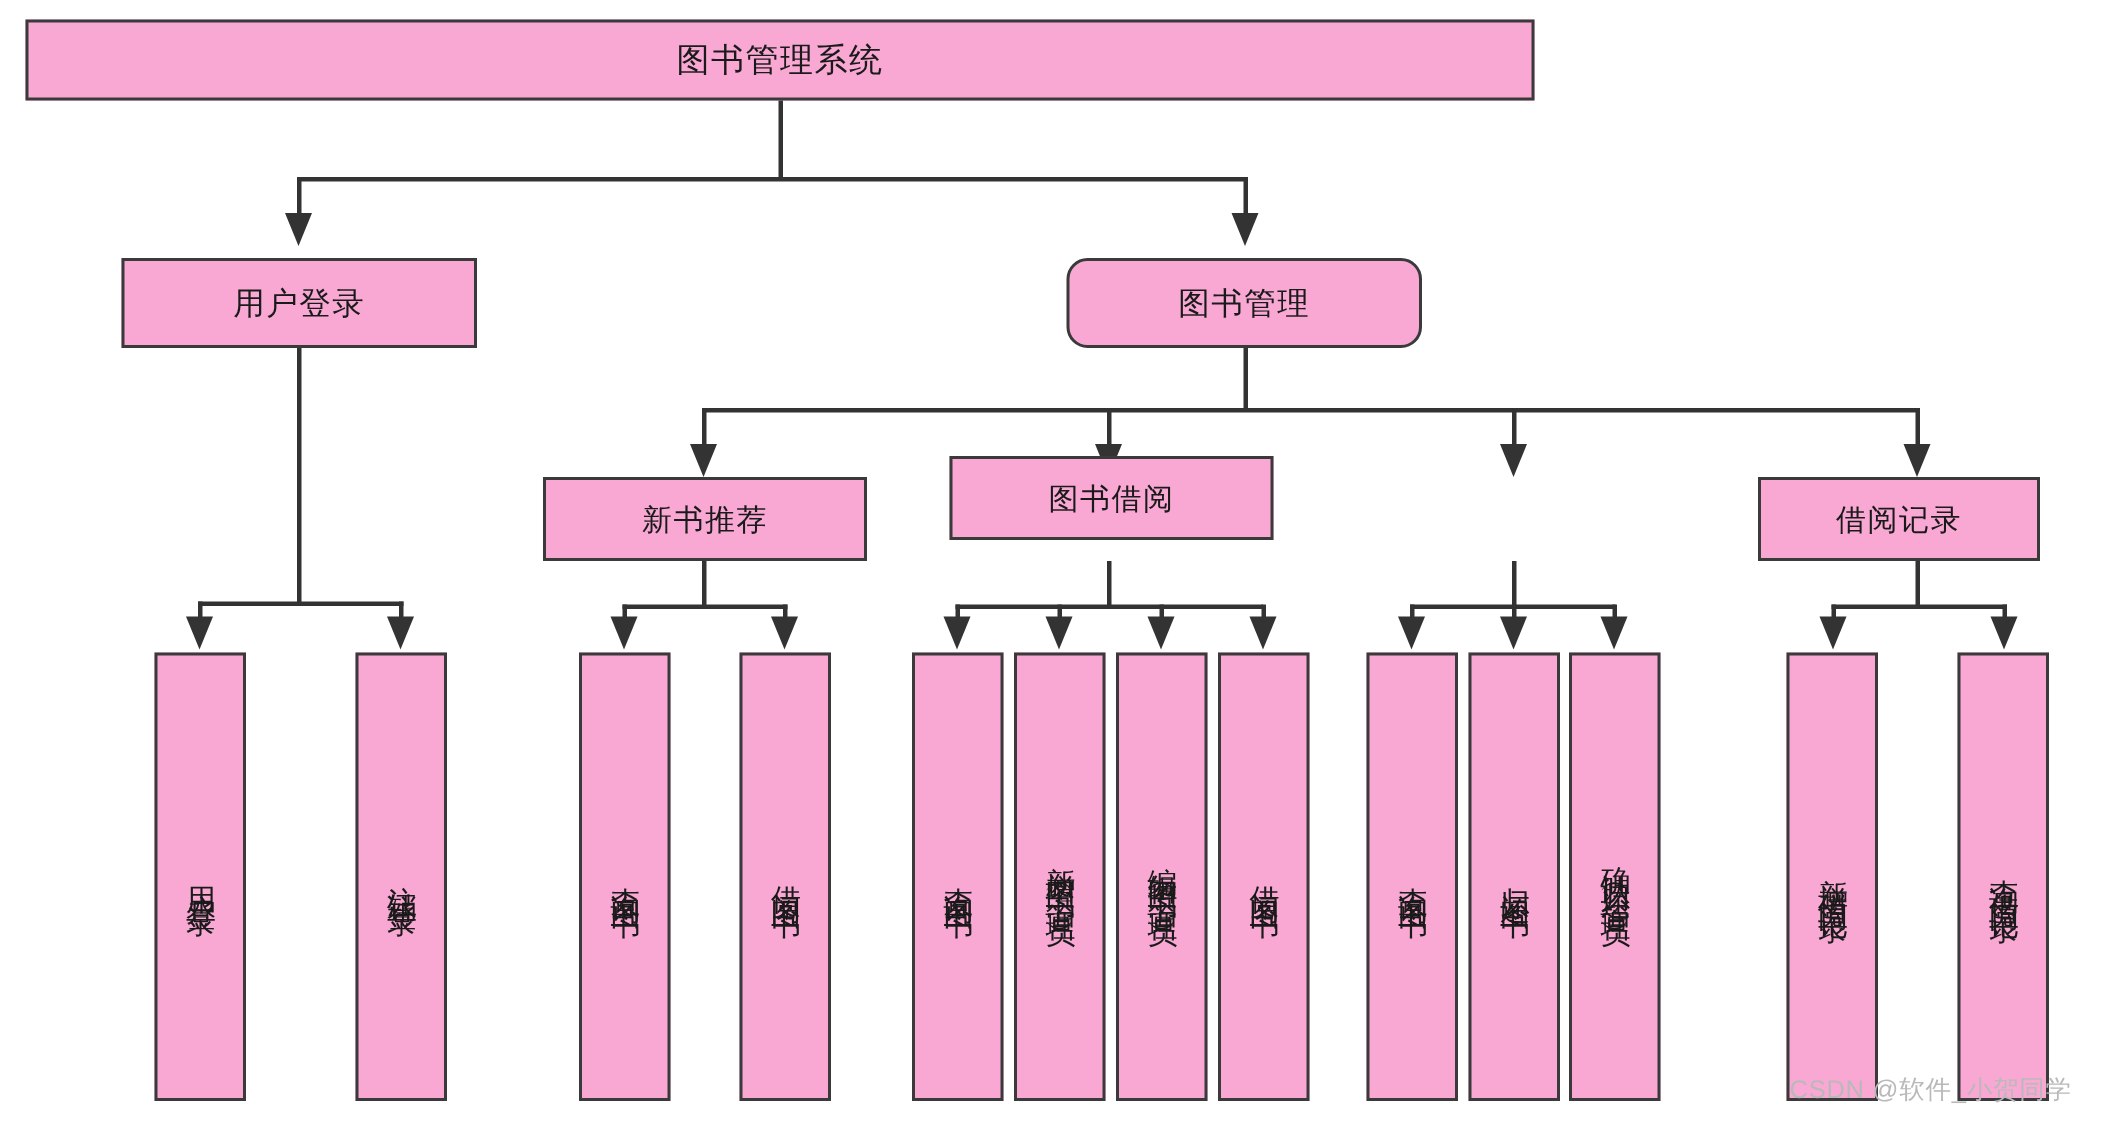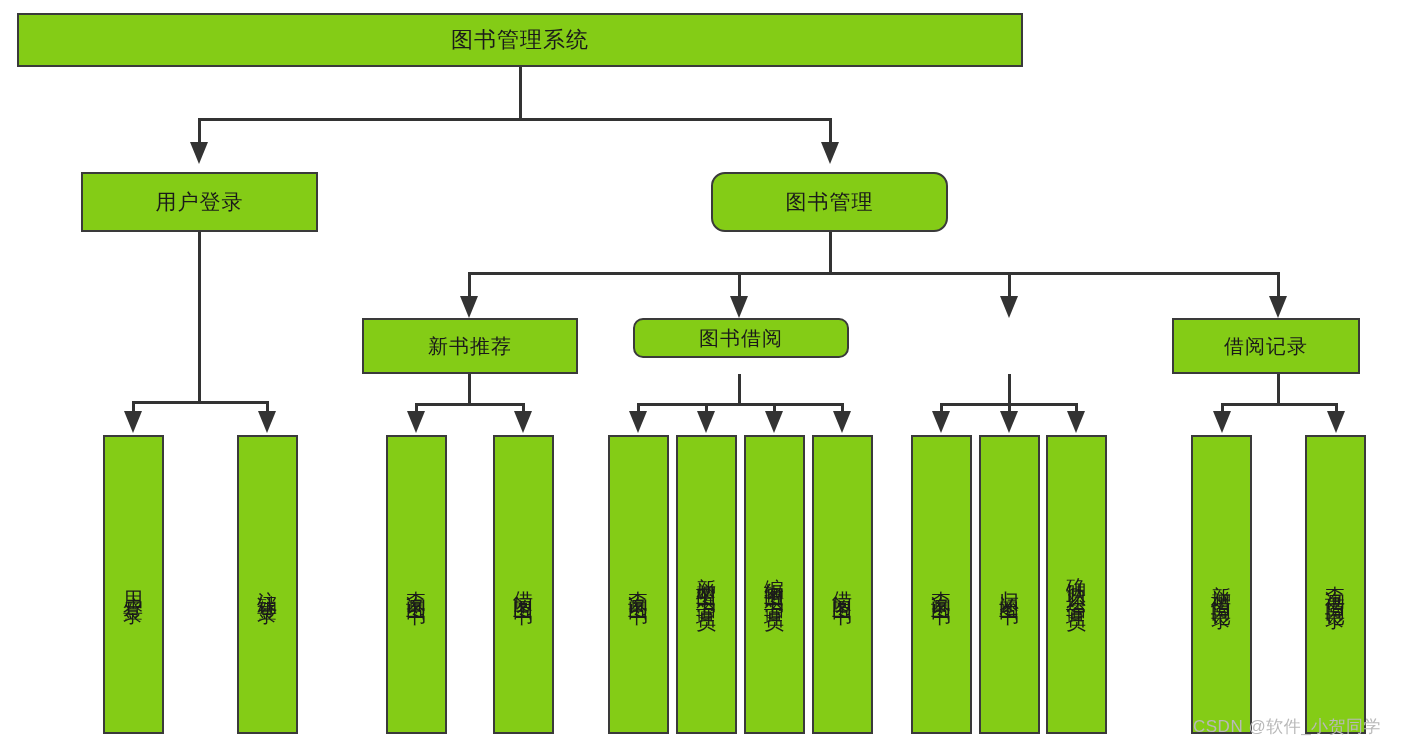--- a/index.html
+++ b/index.html
@@ -15,21 +15,21 @@
     width: 1405px;
     height: 747px;
     background: #ffffff;
     overflow: hidden;
   }
   
   .node {
     position: absolute;
     box-sizing: border-box;
     border: 2px solid #3a3a3a;
-    background: #84cc16;
+    background: #f9a8d4;
     display: flex;
     align-items: center;
     justify-content: center;
     color: #1a1a1a;
     text-align: center;
   }
   .node.root {
     font-size: 22px;
     letter-spacing: 1px;
   }
@@ -122,21 +122,21 @@
   <div class="ln v" style="left:738px; top:272px; width:3px; height:26px;"></div>
   <div class="arrow" style="left:730px; top:296px;"></div>
   <div class="ln v" style="left:1008px; top:272px; width:3px; height:26px;"></div>
   <div class="arrow" style="left:1000px; top:296px;"></div>
   <div class="ln v" style="left:1277px; top:272px; width:3px; height:26px;"></div>
   <div class="arrow" style="left:1269px; top:296px;"></div>
 
   <div class="node level2" style="left:362px; top:318px; width:216px; height:56px;">
     <span>新书推荐</span>
   </div>
-  <div class="node level2" style="left:633px; top:318px; width:216px; height:40px;border-radius:10px;">
+  <div class="node level2" style="left:633px; top:304px; width:216px; height:56px;">
     <span>图书借阅</span>
   </div>
   <div class="node level2" style="left:1172px; top:318px; width:188px; height:56px;">
     <span>借阅记录</span>
   </div>
 
   <div class="ln v" style="left:468px; top:374px; width:3px; height:30px;"></div>
   <div class="ln h" style="left:415px; top:403px; width:110px; height:3px;"></div>
   <div class="ln v" style="left:415px; top:403px; width:3px; height:10px;"></div>
   <div class="arrow" style="left:407px; top:411px;"></div>

